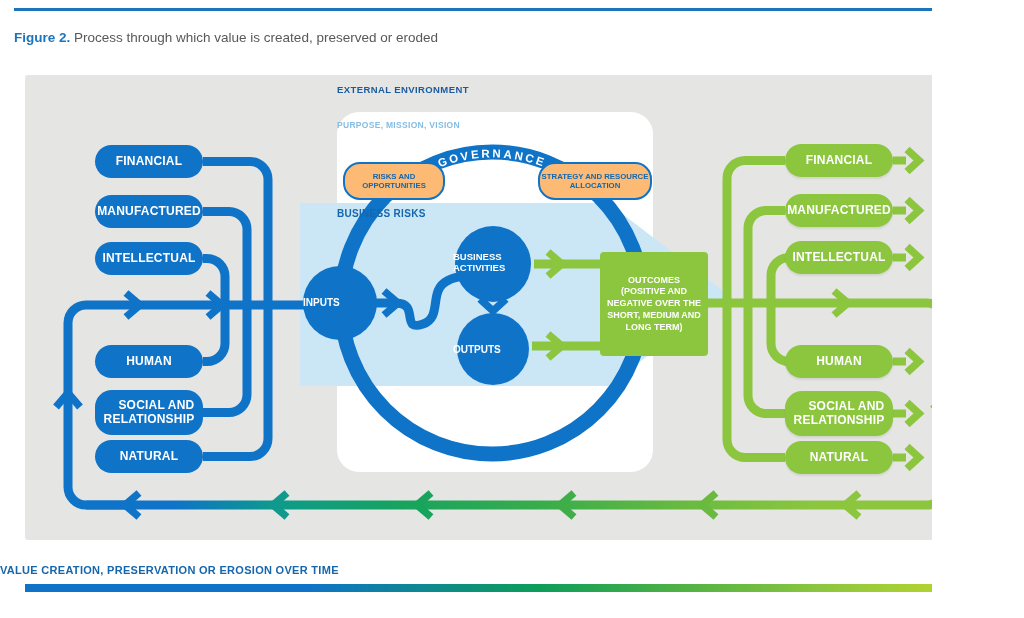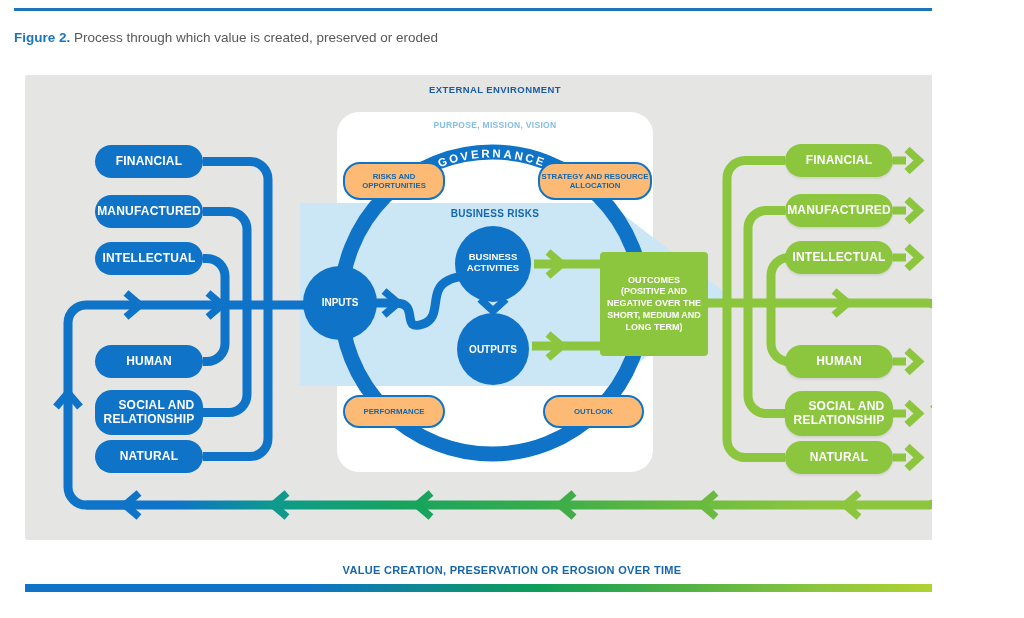--- a/index.html
+++ b/index.html
@@ -5,21 +5,21 @@
   html,body{margin:0;padding:0;background:#ffffff;}
   .page{position:relative;width:932px;height:618px;overflow:hidden;
         font-family:Liberation Sans, sans-serif;background:#fff;}
   .abs{position:absolute;}
   .top-rule{left:14px;top:8px;width:995px;height:3px;background:#1b75bc;}
   .title{left:14px;top:30px;font-size:13.5px;color:#58585a;}
   .title .fig{color:#1b75bc;font-weight:bold;}
   .panel{left:25px;top:75px;width:975px;height:465px;background:#e5e5e4;border-radius:3px;}
   .whitebox{left:337px;top:112px;width:316px;height:360px;background:#ffffff;border-radius:22px;}
   svg.layer{left:0;top:0;width:1024px;height:618px;z-index:3;}
-  .lbl{z-index:4;text-align:center;font-weight:bold;}
+  .lbl{z-index:4;font-weight:bold;}
   .ext-env{left:337px;top:84px;width:316px;font-size:9.5px;letter-spacing:.4px;color:#1a5a9e;}
   .purpose{left:337px;top:120px;width:316px;font-size:8.5px;letter-spacing:.3px;color:#85bde4;}
   .bmodel{left:337px;top:208px;width:316px;font-size:10px;letter-spacing:.3px;color:#1566ad;}
   .pill{z-index:4;display:flex;align-items:center;justify-content:center;text-align:right;
         font-weight:bold;color:#fff;font-size:12px;line-height:1.15;letter-spacing:.2px;
         border-radius:17px;}
   .pill.blue{background:#0f73c8;}
   .pill.green{background:#8cc63f;box-shadow:0 2px 2px rgba(0,0,0,0.08);}
   .wpill{z-index:4;display:flex;align-items:center;justify-content:center;text-align:center;
          font-weight:bold;color:#1467ae;font-size:7.8px;line-height:1.2;background:#fdba74;
@@ -149,22 +149,20 @@
 
   <div class="abs pill green" style="left:785px;top:144px;width:108px;height:33px;">FINANCIAL</div>
   <div class="abs pill green" style="left:785px;top:194px;width:108px;height:33px;">MANUFACTURED</div>
   <div class="abs pill green" style="left:785px;top:241px;width:108px;height:33px;">INTELLECTUAL</div>
   <div class="abs pill green" style="left:785px;top:345px;width:108px;height:33px;">HUMAN</div>
   <div class="abs pill green" style="left:785px;top:391px;width:108px;height:45px;padding:0 14px;box-sizing:border-box;">SOCIAL AND RELATIONSHIP</div>
   <div class="abs pill green" style="left:785px;top:441px;width:108px;height:33px;">NATURAL</div>
 
   <div class="abs wpill" style="left:343px;top:162px;width:98px;height:34px;">RISKS AND OPPORTUNITIES</div>
   <div class="abs wpill" style="left:538px;top:162px;width:110px;height:34px;">STRATEGY AND RESOURCE ALLOCATION</div>
-  <div class="abs wpill" style="left:343px;top:395px;width:98px;height:29px;">PERFORMANCE</div>
-  <div class="abs wpill" style="left:543px;top:395px;width:97px;height:29px;">OUTLOOK</div>
 
   <div class="abs lbl node-lbl" style="left:303px;top:297px;width:74px;font-size:10px;">INPUTS</div>
   <div class="abs lbl node-lbl" style="left:453px;top:252px;width:80px;">BUSINESS ACTIVITIES</div>
   <div class="abs lbl node-lbl" style="left:453px;top:344px;width:80px;font-size:10px;">OUTPUTS</div>
   <div class="abs outcomes">OUTCOMES (POSITIVE AND NEGATIVE OVER THE SHORT, MEDIUM AND LONG TERM)</div>
 
   <div class="abs lbl footer-cap">VALUE CREATION, PRESERVATION OR EROSION OVER TIME</div>
   <div class="abs grad-bar"></div>
 
 </div>

